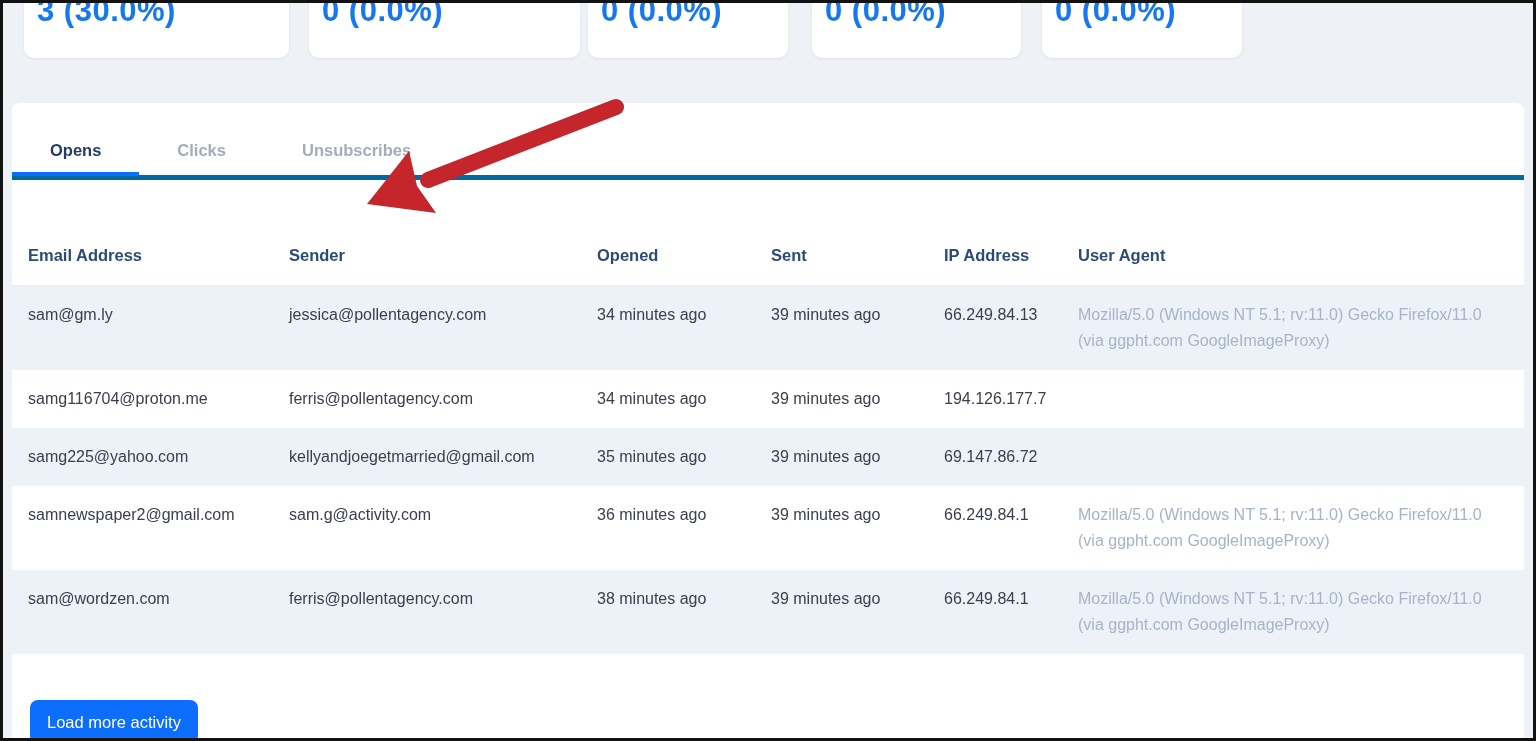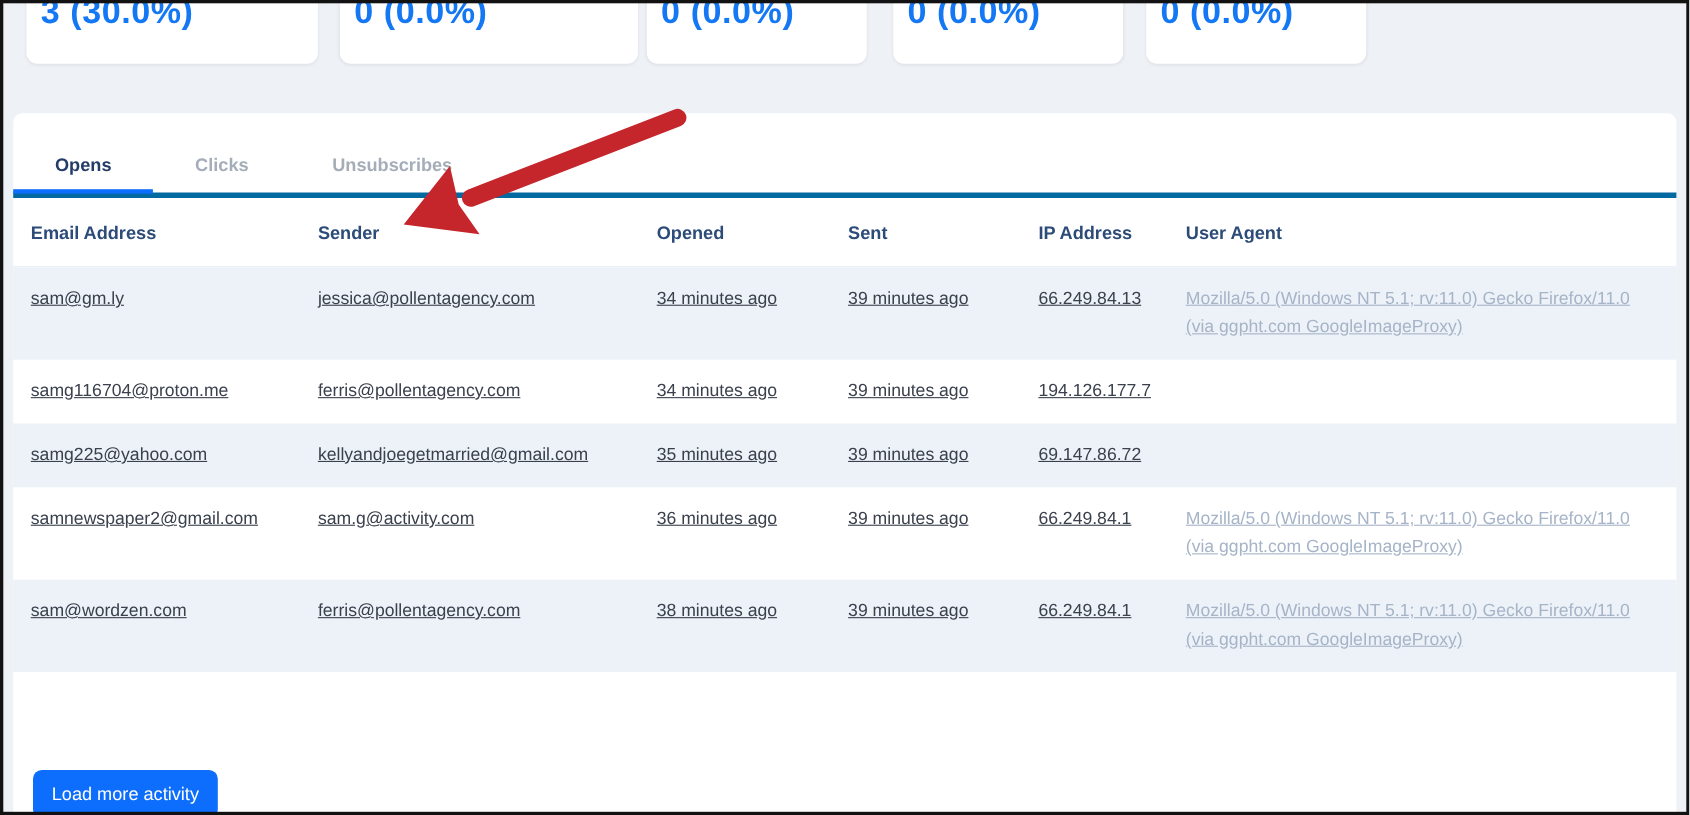--- a/index.html
+++ b/index.html
@@ -41,24 +41,24 @@
   .tab.active::after{
     content:""; position:absolute; left:0; right:0; bottom:-1px; height:4px; background:#0d6efd;
   }
 
   
   .grid-row{
     display:grid; grid-template-columns:261px 308px 174px 173px 134px 410px;
     padding-left:16px; align-items:start;
   }
   .thead{padding-top:22px; padding-bottom:20px; border-bottom:1px solid #e9edf2;}
-  .thead .th{font-size:16.5px; font-weight:700; color:#2c4b78; line-height:20px;}
+  .thead .th{font-size:16.5px; font-weight:700; color:#2c4b78; line-height:20px;margin-top:43px;}
   .row{padding-top:16px; padding-bottom:16px;}
   .row:nth-child(odd){background:#edf2f8;}
-  .cell{font-size:16px; line-height:26px; color:#3a414d; padding-right:18px; overflow-wrap:break-word;text-decoration:underline;}
+  .cell{font-size:16px; line-height:26px; color:#3a414d; padding-right:18px; overflow-wrap:break-word;}
   .cell.ua{color:#a6b4c8; padding-right:0;}
 
   
   .load-more{
     position:absolute; left:18px; top:597px; height:44px; padding:0 17px;
     background:#0d6efd; color:#fff; border:none; border-radius:8px;
     font-family:"Liberation Sans", sans-serif; font-size:16.5px; font-weight:400;
     line-height:42px; cursor:pointer;
   }
 

